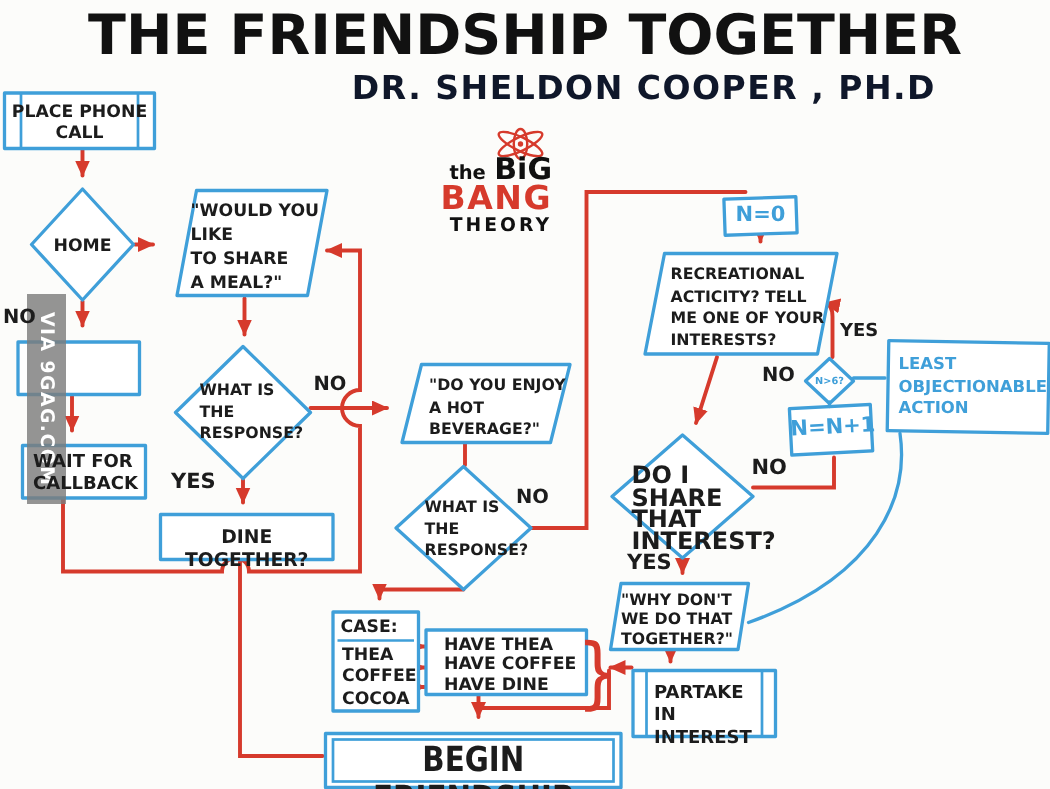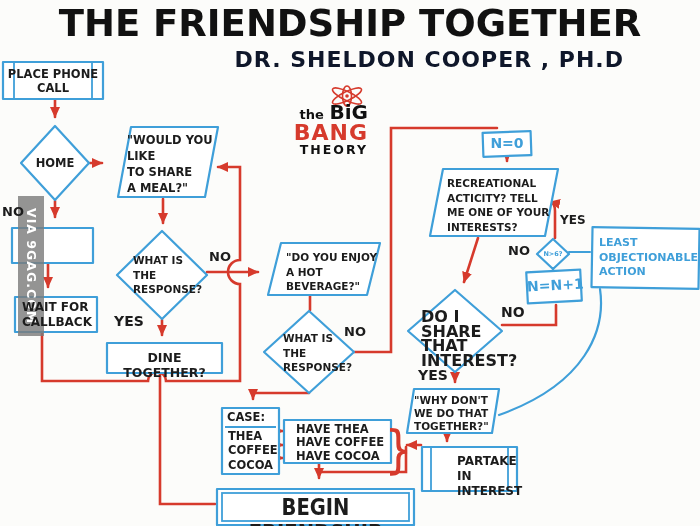--- a/index.html
+++ b/index.html
@@ -155,29 +155,29 @@
 <div class="node bluetxt" style="left:527px;top:277px;width:54px;font-size:14px;text-align:center;font-weight:800;transform:rotate(-3deg);">N=N+1</div>
 <div class="node bluetxt" style="left:599px;top:236px;width:98px;font-size:11px;line-height:14.5px;">LEAST
 OBJECTIONABLE
 ACTION</div>
 <div class="node" style="left:421px;top:310px;width:80px;font-size:16px;line-height:14.5px;">DO I SHARE
 THAT
 INTEREST?</div>
 <div class="node" style="left:414px;top:394px;width:85px;font-size:10.5px;line-height:13px;">"WHY DON'T
 WE DO THAT
 TOGETHER?"</div>
-<div class="node" style="left:436px;top:454px;width:72px;font-size:12px;line-height:15px;margin-left:21px;">PARTAKE IN
+<div class="node" style="left:436px;top:454px;width:72px;font-size:12px;line-height:15px;">PARTAKE IN
 INTEREST</div>
 <div class="node" style="left:227px;top:410px;width:48px;font-size:11.5px;">CASE:</div>
 <div class="node" style="left:228px;top:429px;width:48px;font-size:11.5px;line-height:14.3px;">THEA
 COFFEE
 COCOA</div>
 <div class="node" style="left:296px;top:423px;width:95px;font-size:11.5px;line-height:13.3px;">HAVE THEA
 HAVE COFFEE
-HAVE COCOA</div>
+HAVE DINE</div>
 <div class="node" style="left:217px;top:494px;width:197px;font-size:23px;font-weight:800;text-align:center;transform:scaleX(0.85);">BEGIN FRIENDSHIP</div>
 
 <div class="lbl" style="left:2px;top:204px;font-size:13px;">NO</div>
 <div class="lbl" style="left:209px;top:249px;font-size:13px;">NO</div>
 <div class="lbl" style="left:114px;top:313px;font-size:14px;">YES</div>
 <div class="lbl" style="left:344px;top:324px;font-size:13px;">NO</div>
 <div class="lbl" style="left:501px;top:304px;font-size:14px;">NO</div>
 <div class="lbl" style="left:418px;top:367px;font-size:14px;">YES</div>
 <div class="lbl bluetxt" style="left:560px;top:213px;font-size:12px;">YES</div>
 <div class="lbl bluetxt" style="left:508px;top:243px;font-size:13px;">NO</div>

